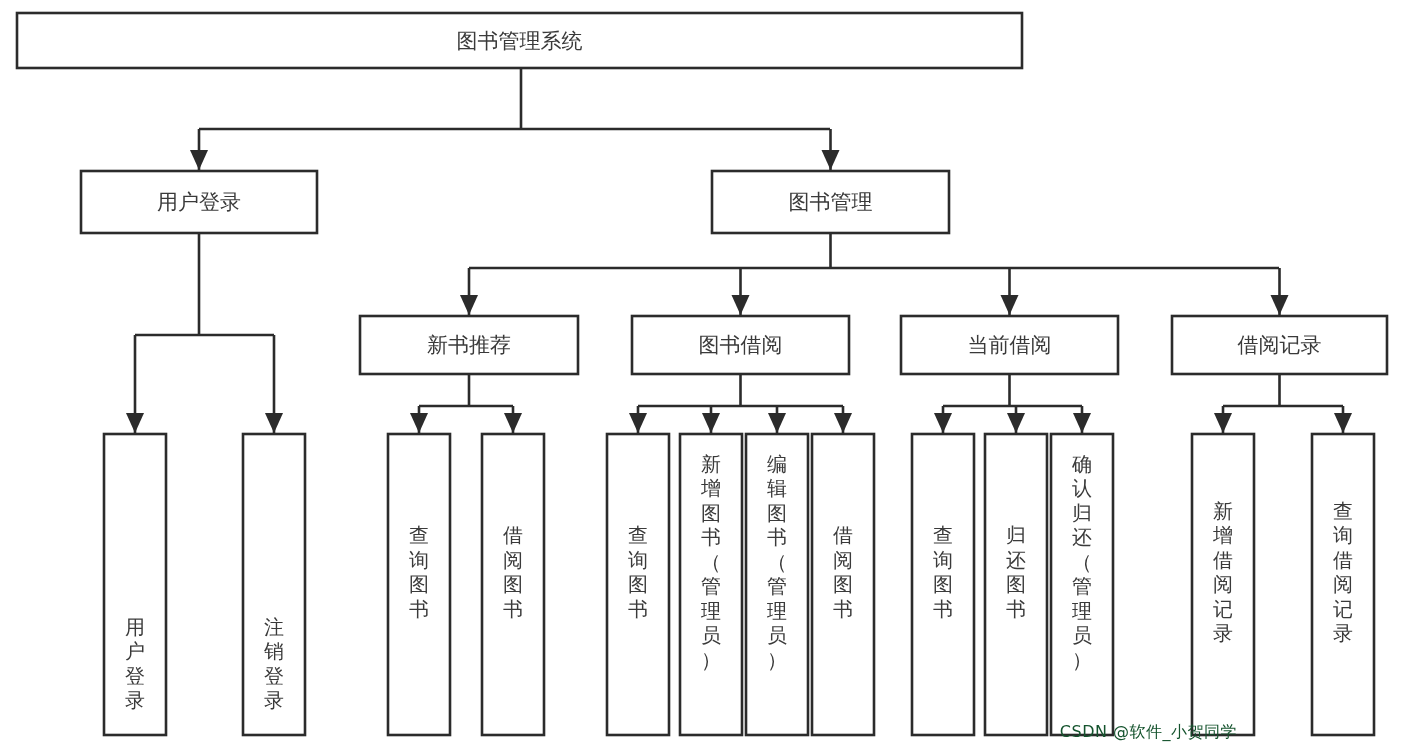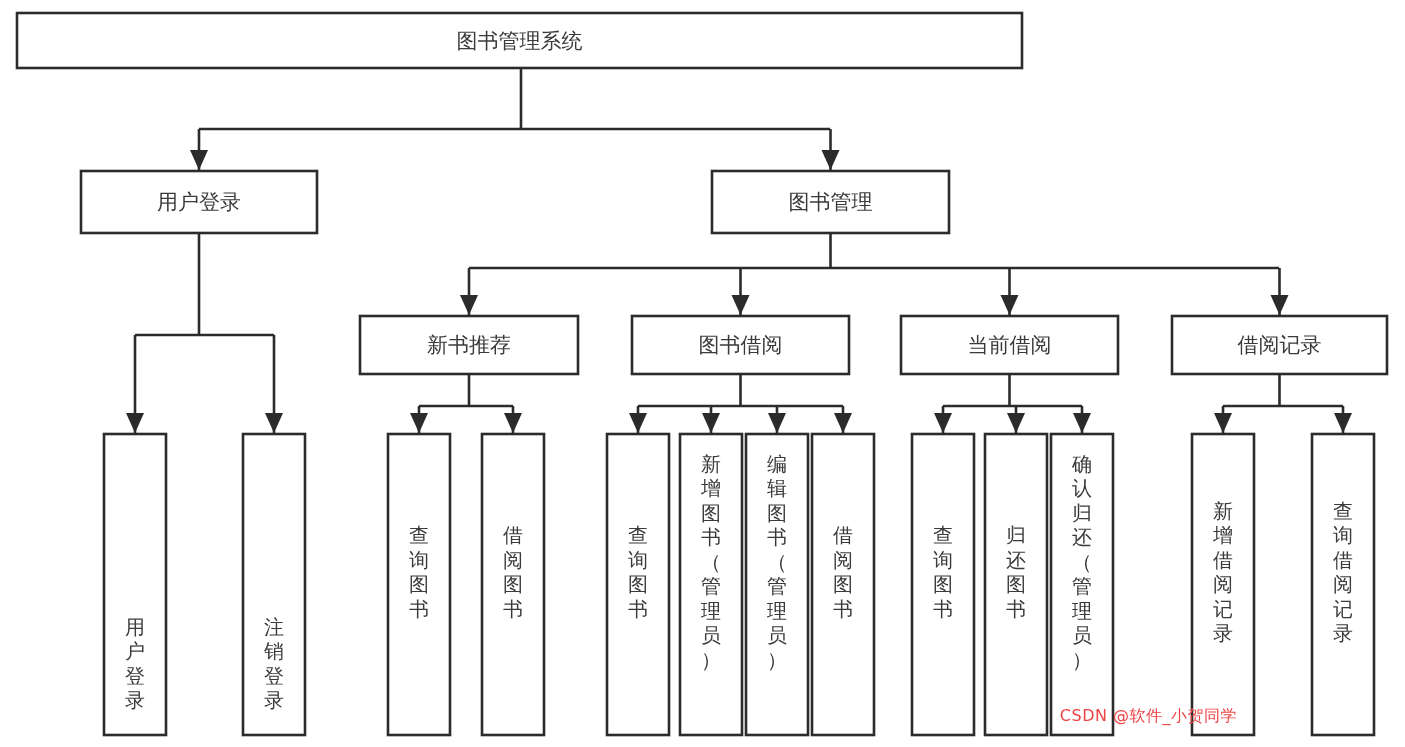--- a/index.html
+++ b/index.html
@@ -53,22 +53,22 @@
     text-anchor: middle;
     dominant-baseline: middle;
   }
   .node-label.vertical-char {
     font-size: 20px;
     text-anchor: middle;
   }
   .watermark {
     position: absolute;
     right: 12px;
-    bottom: 20px;
-    color: #ef4444;
+    bottom: 4px;
+    color: #14532d;
     font-size: 16px;
     font-family: "DejaVu Sans", "Liberation Sans", sans-serif;
     letter-spacing: 0.5px;
     white-space: nowrap;
     pointer-events: none;
   }
 </style>
 </head>
 <body>
 

